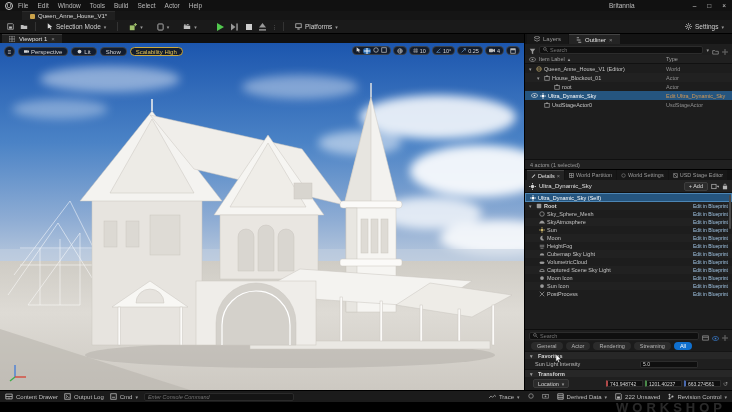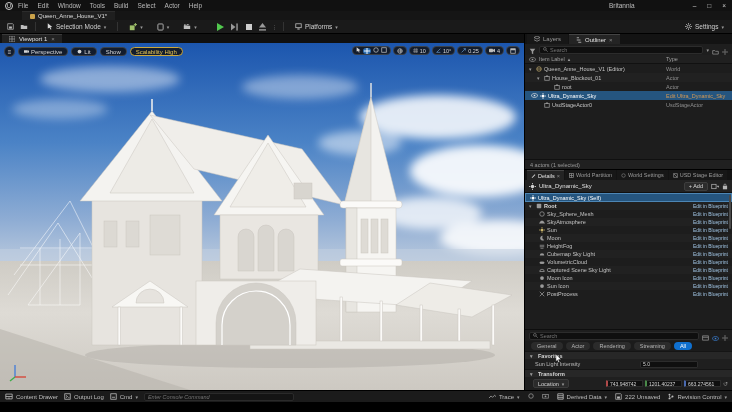--- a/index.html
+++ b/index.html
@@ -826,14 +826,17 @@
             <circle cx="2" cy="7" r="1.3" fill="#bdbdbd"></circle>
             <circle cx="6" cy="4.5" r="1.3" fill="#bdbdbd"></circle>
             <path d="M2 3.3v2.4M3 6.5l2-1.3" stroke="#bdbdbd"></path>
           </svg>
         <span>Revision Control</span>
           <span class="caret">▾</span>
       </div>
     </div>
   </div>
 
+  <div class="blackstrip">
+    <span class="wm2">WORKSHOP</span>
+  </div>
 
 </div>
 
 </body></html>

